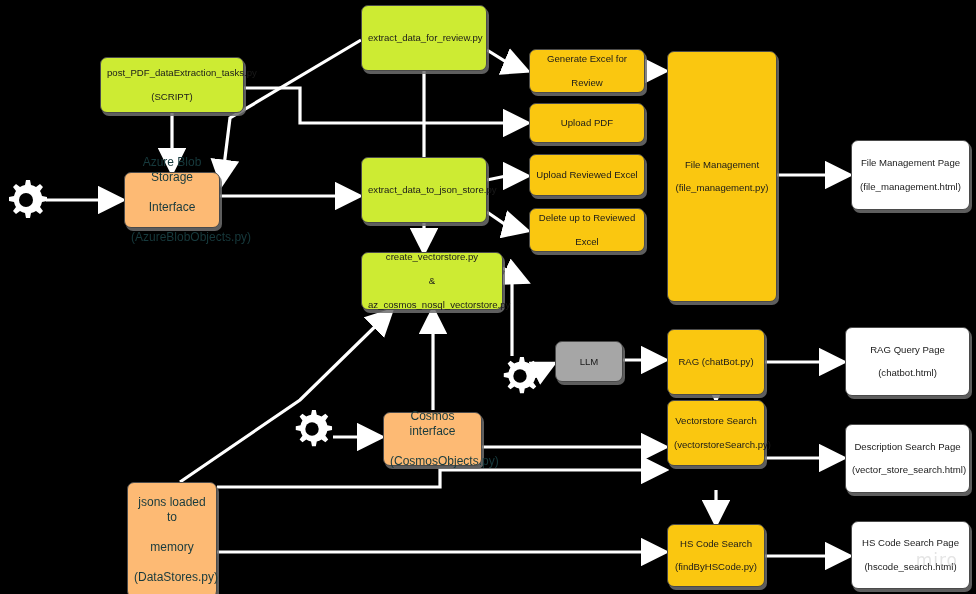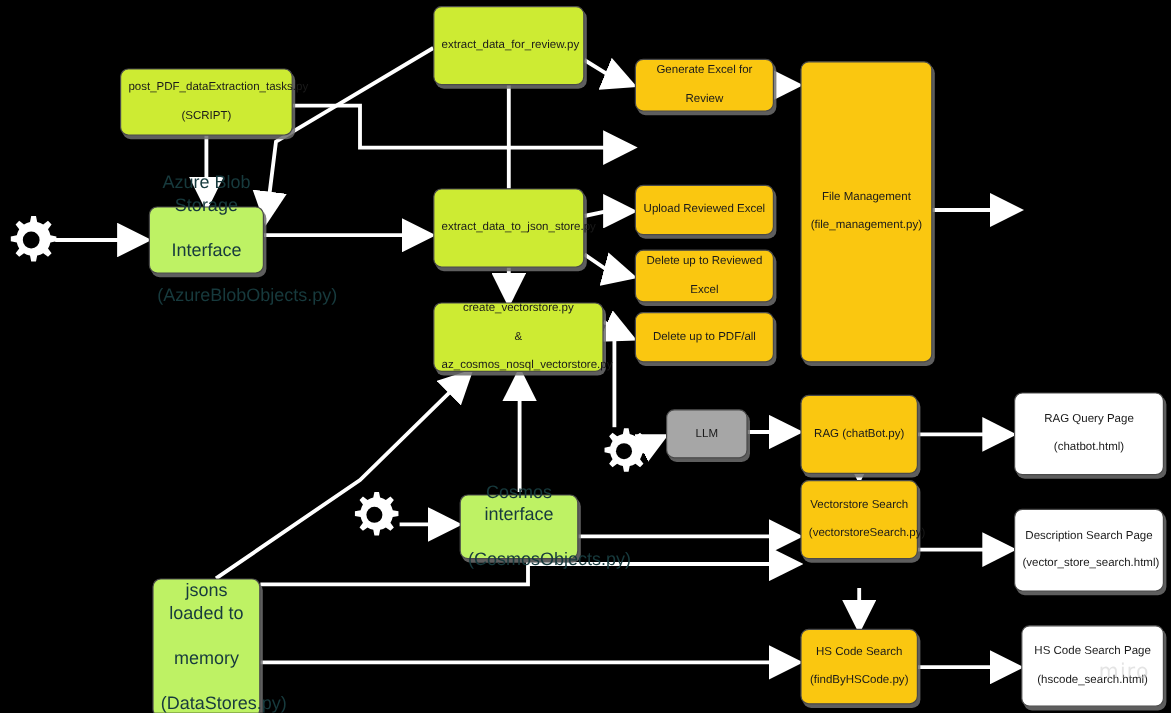--- a/index.html
+++ b/index.html
@@ -19,21 +19,21 @@
     color:#1a1a1a;
     line-height:1.25;
     padding:4px 6px;
     box-shadow:2px 3px 0 rgba(110,110,110,.85);
     border:1px solid #4a4a4a;
     z-index:5;
   }
   .node span{display:block;width:100%;}
   .green { background:#cdeb33; font-size:9.6px; }
   .yellow{ background:#fac710; font-size:9.6px; }
-  .cyan  { background:#bef264; font-size:15px; color:#173a3d;}
+  .cyan  { background:#fdba74; font-size:12px; color:#173a3d;}
   .white { background:#ffffff; font-size:9.6px; }
   .grey  { background:#a6a6a6; font-size:9.6px; }
 
   .gear{position:absolute;z-index:4;}
   .watermark{
     position:absolute;right:18px;bottom:24px;
     font-size:17px;color:#cfcfcf;opacity:.55;letter-spacing:1px;
     font-family:"DejaVu Sans",sans-serif;z-index:9;pointer-events:none;
   }
 </style>
@@ -151,32 +151,32 @@
   </div>
 
   <div class="node cyan" style="left:127px;top:482px;width:90px;height:116px;">
     <span><span>jsons loaded to</span><br><span>memory</span><br><span>(DataStores.py)</span></span>
   </div>
 
   <div class="node yellow" style="left:529px;top:49px;width:116px;height:44px;">
     <span><span>Generate Excel for</span><br><span>Review</span></span>
   </div>
 
+  <div class="node yellow" style="left:529px;top:103px;width:116px;height:40px;">
+    <span>Upload PDF</span>
+  </div>
 
   <div class="node yellow" style="left:529px;top:154px;width:116px;height:42px;">
     <span>Upload Reviewed Excel</span>
   </div>
 
   <div class="node yellow" style="left:529px;top:208px;width:116px;height:44px;">
     <span><span>Delete up to Reviewed</span><br><span>Excel</span></span>
   </div>
 
-  <div class="node yellow" style="left:529px;top:260px;width:116px;height:42px;">
-    <span>Delete up to PDF/all</span>
-  </div>
 
   <div class="node yellow" style="left:667px;top:51px;width:110px;height:251px;">
     <span><span>File Management</span><br><span>(file_management.py)</span></span>
   </div>
 
   <div class="node yellow" style="left:667px;top:329px;width:98px;height:66px;">
     <span>RAG (chatBot.py)</span>
   </div>
 
   <div class="node yellow" style="left:667px;top:400px;width:98px;height:66px;">
@@ -184,20 +184,23 @@
   </div>
 
   <div class="node yellow" style="left:667px;top:524px;width:98px;height:63px;">
     <span><span>HS Code Search</span><br><span>(findByHSCode.py)</span></span>
   </div>
 
   <div class="node grey" style="left:555px;top:341px;width:68px;height:41px;">
     <span>LLM</span>
   </div>
 
+  <div class="node white" style="left:851px;top:140px;width:119px;height:70px;">
+    <span><span>File Management Page</span><br><span>(file_management.html)</span></span>
+  </div>
 
   <div class="node white" style="left:845px;top:327px;width:125px;height:69px;justify-content:center;">
     <span><span>RAG Query Page</span><br><span>(chatbot.html)</span></span>
   </div>
 
   <div class="node white" style="left:845px;top:424px;width:125px;height:69px;">
     <span><span>Description Search Page</span><br><span>(vector_store_search.html)</span></span>
   </div>
 
   <div class="node white" style="left:851px;top:521px;width:119px;height:68px;">

